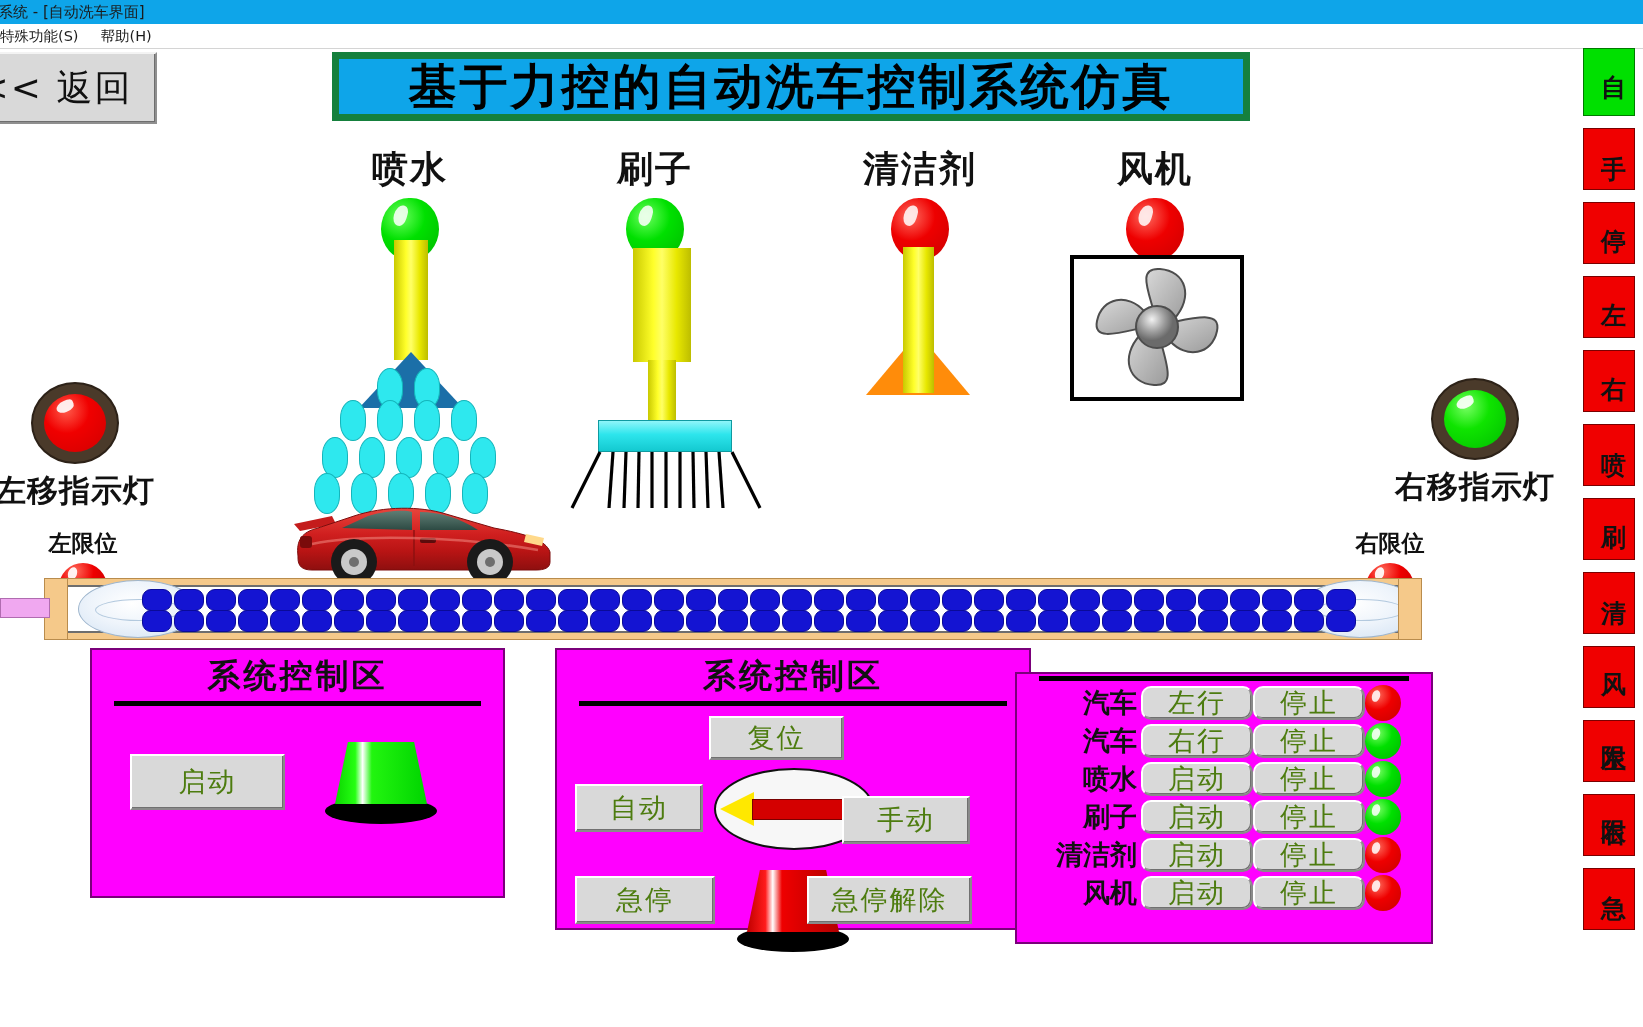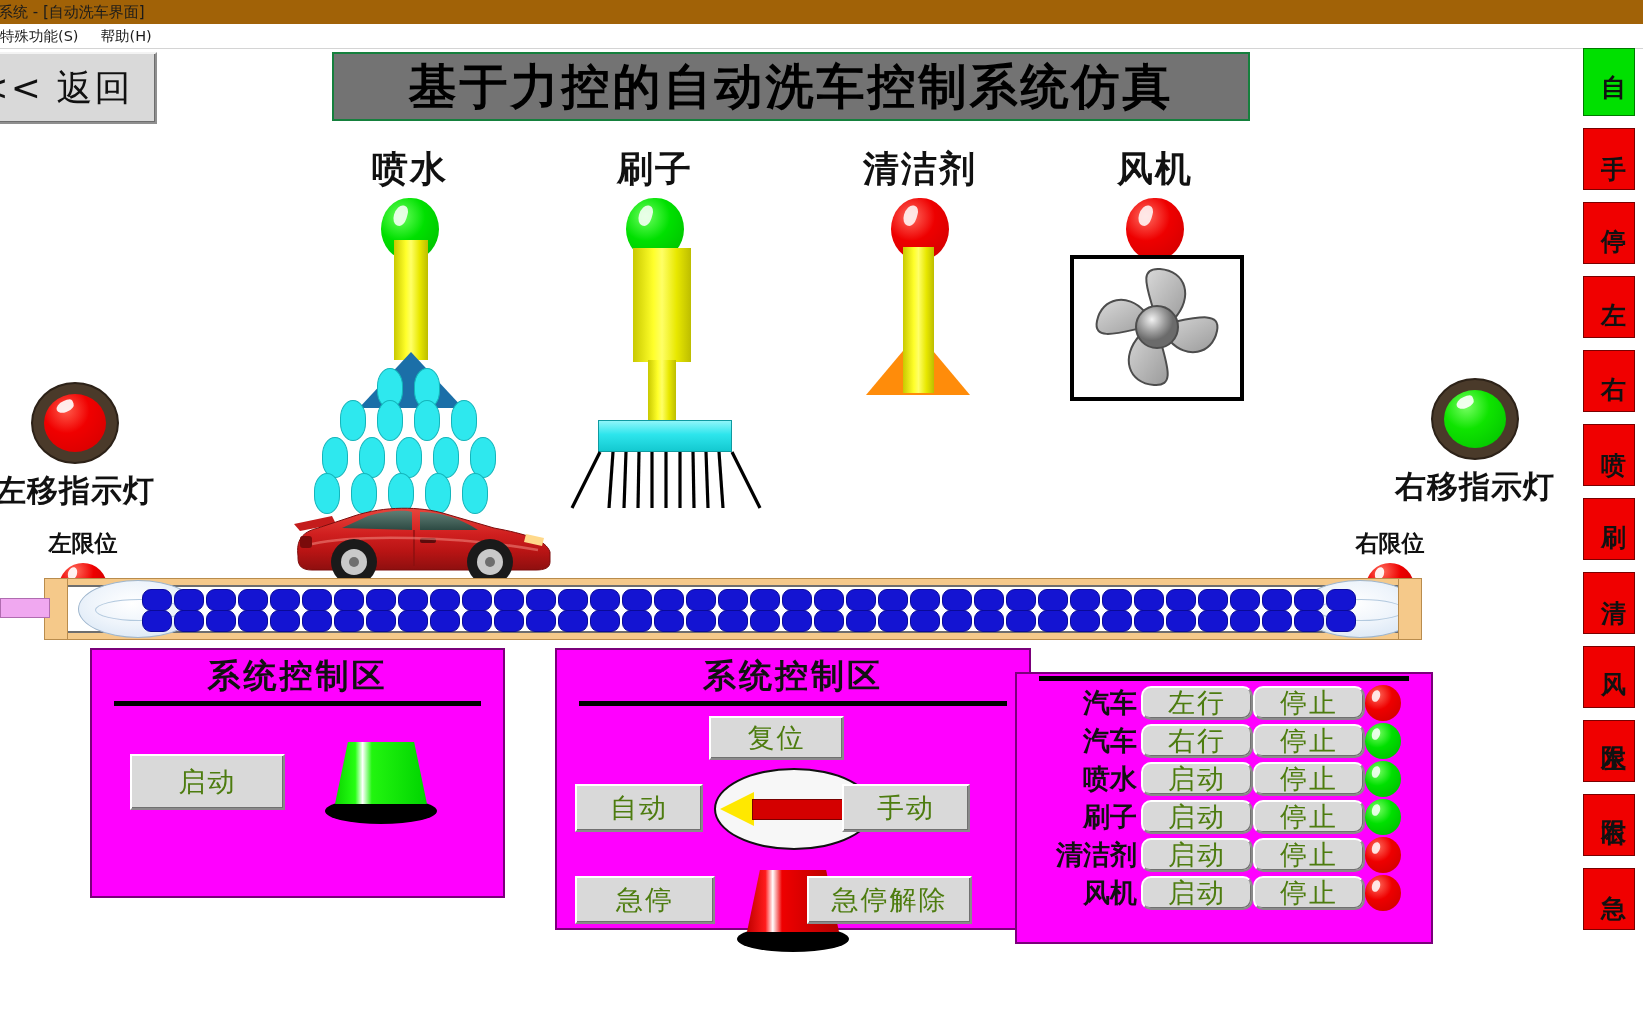--- a/index.html
+++ b/index.html
@@ -9,21 +9,21 @@
     width: 1643px; height: 1027px;
     overflow: hidden;
     background: #ffffff;
     font-family: "DejaVu Sans", "Liberation Sans", sans-serif;
   }
   #app { position: relative; width: 1643px; height: 1027px; background:#fff; }
 
   
   .titlebar {
     position: absolute; left: 0; top: 0; width: 1643px; height: 24px;
-    background: #a16207;
+    background: #0ea5e9;
     font-size: 15px; color: #1b1b1b;
     display: flex; align-items: center;
   }
   .titlebar .tt { margin-left: -2px; white-space: nowrap; }
   .menubar {
     position: absolute; left: 0; top: 25px; width: 1643px; height: 23px;
     background: #ffffff;
     display: flex; align-items: center; gap: 22px;
     font-size: 14.5px; color: #1b1b1b;
   }
@@ -41,22 +41,22 @@
     border-top-color: #f3f3f3; border-left-color: #f3f3f3;
     box-shadow: inset -1px -1px 0 #6e6e6e;
     display: flex; align-items: center; justify-content: center;
     font-size: 36px; color: #111; letter-spacing: 2px;
     cursor: pointer; white-space: nowrap;
   }
 
   
   .banner {
     position: absolute; left: 332px; top: 52px; width: 918px; height: 69px;
-    background: #737373;
-    border: 2px solid #15803d;
+    background: #0ea5e9;
+    border: 7px solid #15803d;
     display: flex; align-items: center; justify-content: center;
     font-family: "DejaVu Serif", "Liberation Serif", serif;
     font-size: 48px; font-weight: 700; color: #000;
     letter-spacing: 3px; white-space: nowrap;
   }
 
   
   .dev { position: absolute; text-align: center; }
   .dev .dev-label {
     font-family: "DejaVu Serif", "Liberation Serif", serif;
@@ -558,21 +558,21 @@
 
       <div class="btn3d" style="position:absolute; left:18px; top:78px; width:128px; height:48px;">自动</div>
 
       <div class="arrow-ell" style="left:157px; top:62px; width:160px; height:82px;">
         <div class="arrow-wrap">
           <div class="arrow-head"></div>
           <div class="arrow-shaft"></div>
         </div>
       </div>
 
-      <div class="btn3d" style="position:absolute; left:285px; top:78px; width:128px; height:48px;">手动</div>
+      <div class="btn3d" style="position:absolute; left:285px; top:90px; width:128px; height:48px;">手动</div>
 
       <div class="btn3d" style="position:absolute; left:18px; top:170px; width:140px; height:48px;">急停</div>
       <div class="mush" style="left:180px; top:164px;">
         <div class="cap red"></div>
         <div class="base"></div>
       </div>
       <div class="btn3d" style="position:absolute; left:250px; top:170px; width:165px; height:48px;">急停解除</div>
     </div>
   </div>
 

